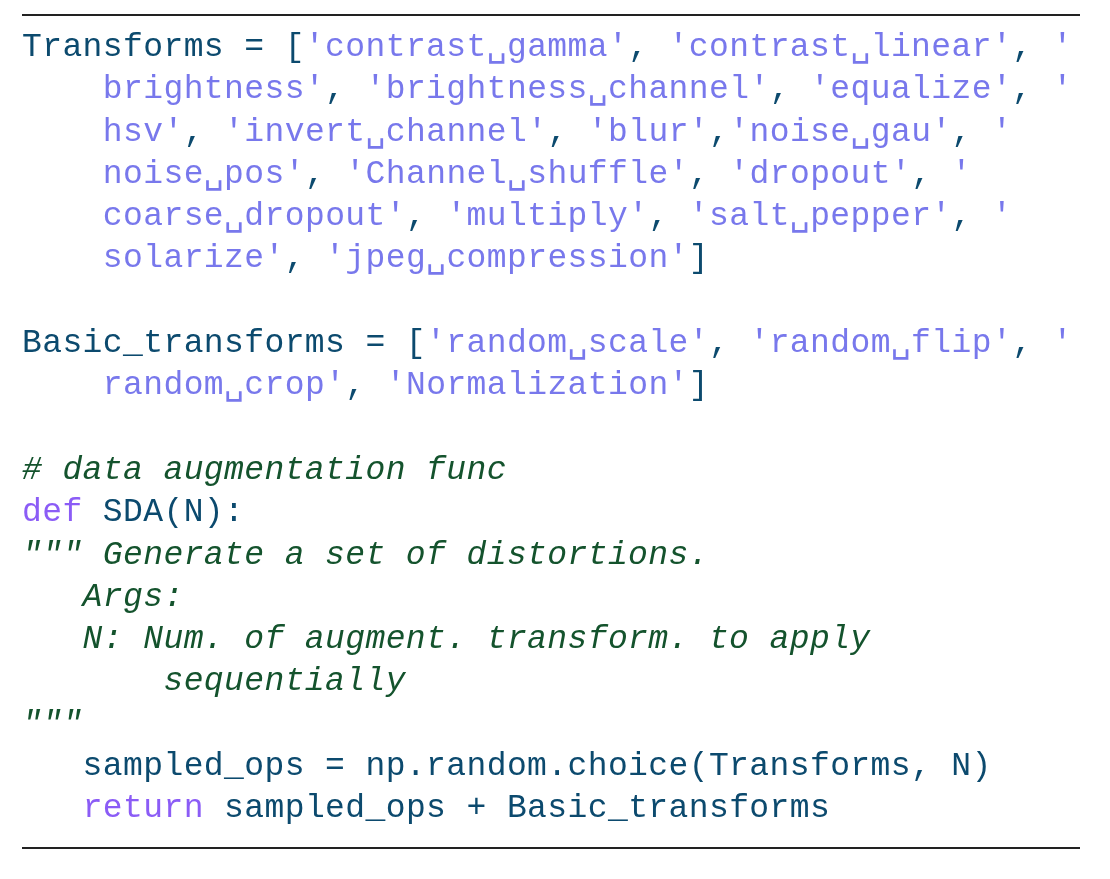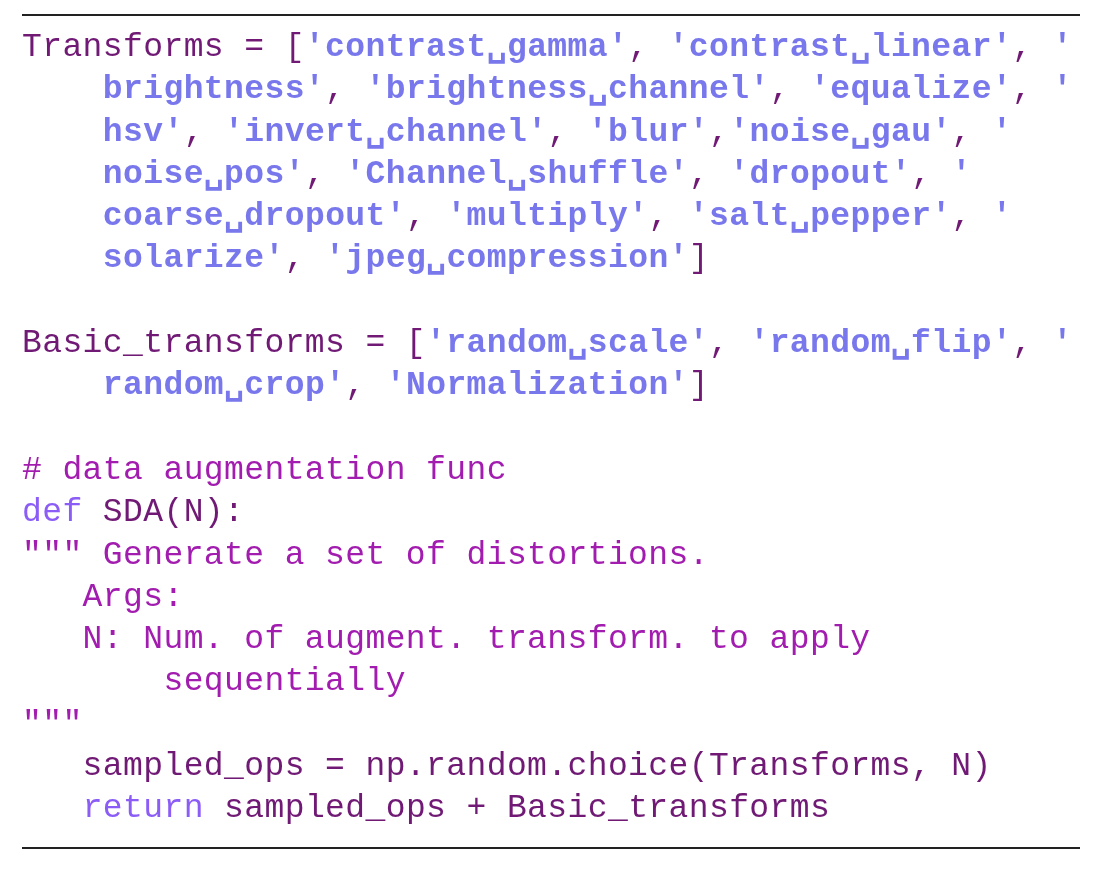--- a/index.html
+++ b/index.html
@@ -2,23 +2,23 @@
 <html><head>
 <meta charset="utf-8">
 <style>
   html,body{margin:0;padding:0;background:#ffffff;}
   body{width:1110px;height:879px;position:relative;overflow:hidden;}
   .rule{position:absolute;left:22px;width:1058px;height:2px;background:#222;}
   .code{position:absolute;left:22px;top:27px;width:1070px;
     font-family:"Liberation Mono","DejaVu Sans Mono",monospace;
     font-size:33px;line-height:42.3px;color:#111;white-space:pre;letter-spacing:0.4px;}
   .ln{height:42.3px;display:block;}
-  .str{color:#7878ec;font-weight:bold;}
+  .str{color:#7878ec;}
   .kw{color:#8b5cf6;}
-  .cm{color:#a21caf;}
-  .pl{color:#701a75;}
+  .cm{color:#14532d;font-style:italic;}
+  .pl{color:#0c4a6e;}
 </style>
 </head>
 <body>
 
 <div class="rule" style="top:14px;"></div>
 <div class="code" id="code"><span class="ln"><span class="pl">Transforms = [</span><span class="str">'contrast␣gamma'</span><span class="pl">, </span><span class="str">'contrast␣linear'</span><span class="pl">, </span><span class="str">'</span></span><span class="ln"><span class="pl">    </span><span class="str">brightness'</span><span class="pl">, </span><span class="str">'brightness␣channel'</span><span class="pl">, </span><span class="str">'equalize'</span><span class="pl">, </span><span class="str">'</span></span><span class="ln"><span class="pl">    </span><span class="str">hsv'</span><span class="pl">, </span><span class="str">'invert␣channel'</span><span class="pl">, </span><span class="str">'blur'</span><span class="pl">,</span><span class="str">'noise␣gau'</span><span class="pl">, </span><span class="str">'</span></span><span class="ln"><span class="pl">    </span><span class="str">noise␣pos'</span><span class="pl">, </span><span class="str">'Channel␣shuffle'</span><span class="pl">, </span><span class="str">'dropout'</span><span class="pl">, </span><span class="str">'</span></span><span class="ln"><span class="pl">    </span><span class="str">coarse␣dropout'</span><span class="pl">, </span><span class="str">'multiply'</span><span class="pl">, </span><span class="str">'salt␣pepper'</span><span class="pl">, </span><span class="str">'</span></span><span class="ln"><span class="pl">    </span><span class="str">solarize'</span><span class="pl">, </span><span class="str">'jpeg␣compression'</span><span class="pl">]</span></span><span class="ln"> </span><span class="ln"><span class="pl">Basic_transforms = [</span><span class="str">'random␣scale'</span><span class="pl">, </span><span class="str">'random␣flip'</span><span class="pl">, </span><span class="str">'</span></span><span class="ln"><span class="pl">    </span><span class="str">random␣crop'</span><span class="pl">, </span><span class="str">'Normalization'</span><span class="pl">]</span></span><span class="ln"> </span><span class="ln"><span class="cm"># data augmentation func</span></span><span class="ln"><span class="kw">def</span><span class="pl"> SDA(N):</span></span><span class="ln"><span class="cm">""" Generate a set of distortions.</span></span><span class="ln"><span class="cm">   Args:</span></span><span class="ln"><span class="cm">   N: Num. of augment. transform. to apply</span></span><span class="ln"><span class="cm">       sequentially</span></span><span class="ln"><span class="cm">"""</span></span><span class="ln"><span class="pl">   sampled_ops = np.random.choice(Transforms, N)</span></span><span class="ln"><span class="pl">   </span><span class="kw">return</span><span class="pl"> sampled_ops + Basic_transforms</span></span></div>
 <div class="rule" style="top:847px;"></div>
 
 </body></html>

